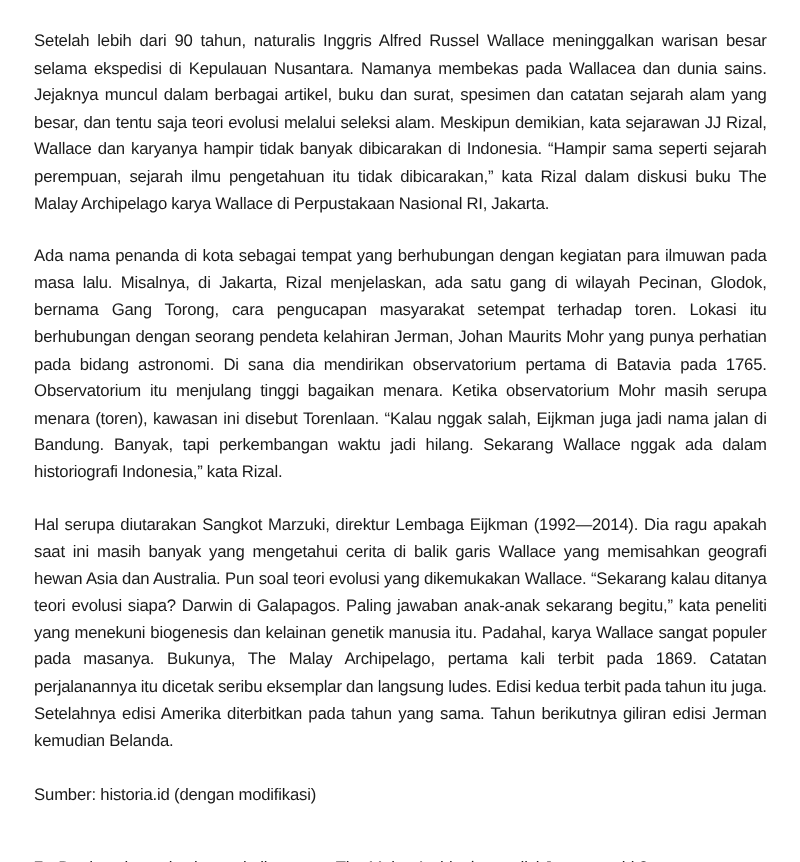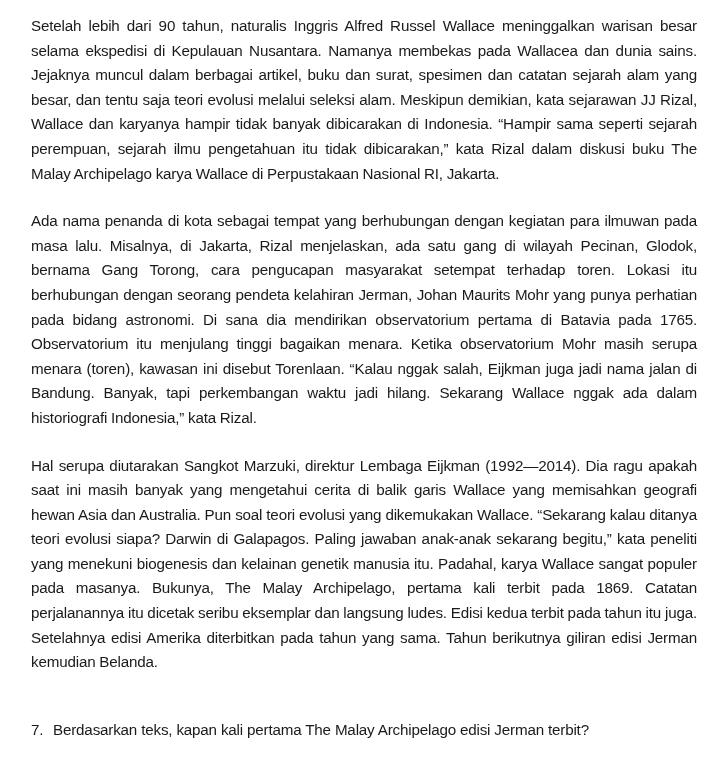--- a/index.html
+++ b/index.html
@@ -17,20 +17,21 @@
     color: #1a1a1a;
     -webkit-font-smoothing: antialiased;
   }
 
   .page {
     box-sizing: border-box;
     width: 727px;
     height: 768px;
     padding: 14px 30px 0 31px;
     background: #ffffff;
+    margin-top: 12px;
   }
 
   .article {
     width: 666px;
   }
 
   p.para {
     margin: 0 0 23px 0;
     font-size: 15.2px;
     line-height: 24.6px;
@@ -82,20 +83,21 @@
 <div class="page">
 
   <div class="article">
 
     <p class="para">Setelah lebih dari 90 tahun, naturalis Inggris Alfred Russel Wallace meninggalkan warisan besar selama ekspedisi di Kepulauan Nusantara. Namanya membekas pada Wallacea dan dunia sains. Jejaknya muncul dalam berbagai artikel, buku dan surat, spesimen dan catatan sejarah alam yang besar, dan tentu saja teori evolusi melalui seleksi alam. Meskipun demikian, kata sejarawan JJ Rizal, Wallace dan karyanya hampir tidak banyak dibicarakan di Indonesia. “Hampir sama seperti sejarah perempuan, sejarah ilmu pengetahuan itu tidak dibicarakan,” kata Rizal dalam diskusi buku The Malay Archipelago karya Wallace di Perpustakaan Nasional RI, Jakarta.</p>
 
     <p class="para">Ada nama penanda di kota sebagai tempat yang berhubungan dengan kegiatan para ilmuwan pada masa lalu. Misalnya, di Jakarta, Rizal menjelaskan, ada satu gang di wilayah Pecinan, Glodok, bernama Gang Torong, cara pengucapan masyarakat setempat terhadap toren. Lokasi itu berhubungan dengan seorang pendeta kelahiran Jerman, Johan Maurits Mohr yang punya perhatian pada bidang astronomi. Di sana dia mendirikan observatorium pertama di Batavia pada 1765. Observatorium itu menjulang tinggi bagaikan menara. Ketika observatorium Mohr masih serupa menara (toren), kawasan ini disebut Torenlaan. “Kalau nggak salah, Eijkman juga jadi nama jalan di Bandung. Banyak, tapi perkembangan waktu jadi hilang. Sekarang Wallace nggak ada dalam historiografi Indonesia,” kata Rizal.</p>
 
     <p class="para"> Hal serupa diutarakan Sangkot Marzuki, direktur Lembaga Eijkman (1992—2014). Dia ragu apakah saat ini masih banyak yang mengetahui cerita di balik garis Wallace yang memisahkan geografi hewan Asia dan Australia. Pun soal teori evolusi yang dikemukakan Wallace. “Sekarang kalau ditanya teori evolusi siapa? Darwin di Galapagos. Paling jawaban anak-anak sekarang begitu,” kata peneliti yang menekuni biogenesis dan kelainan genetik manusia itu. Padahal, karya Wallace sangat populer pada masanya. Bukunya, The Malay Archipelago, pertama kali terbit pada 1869. Catatan perjalanannya itu dicetak seribu eksemplar dan langsung ludes. Edisi kedua terbit pada tahun itu juga. Setelahnya edisi Amerika diterbitkan pada tahun yang sama. Tahun berikutnya giliran edisi Jerman kemudian Belanda.</p>
 
+    <p class="source-line">Sumber: historia.id (dengan modifikasi)</p>
 
   </div>
 
   <div class="question-block">
 
     <div class="question-row">
       <span class="question-number">7.</span>
       <span class="question-text">Berdasarkan teks, kapan kali pertama The Malay Archipelago edisi Jerman terbit?</span>
     </div>
 

